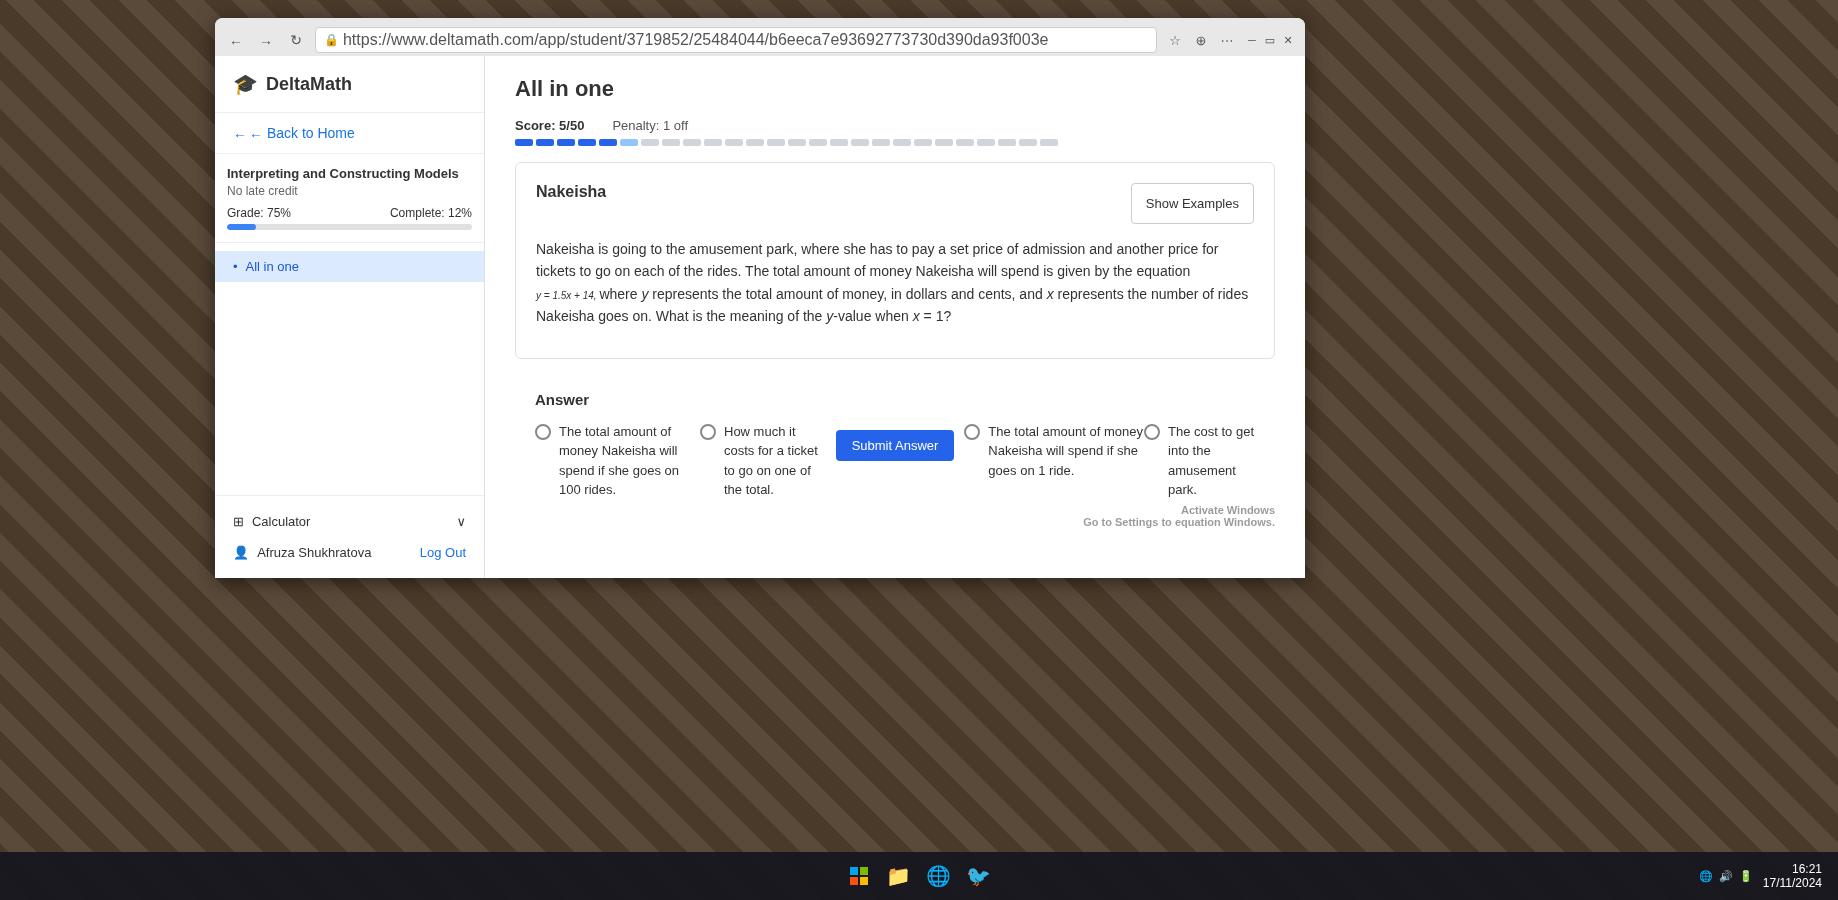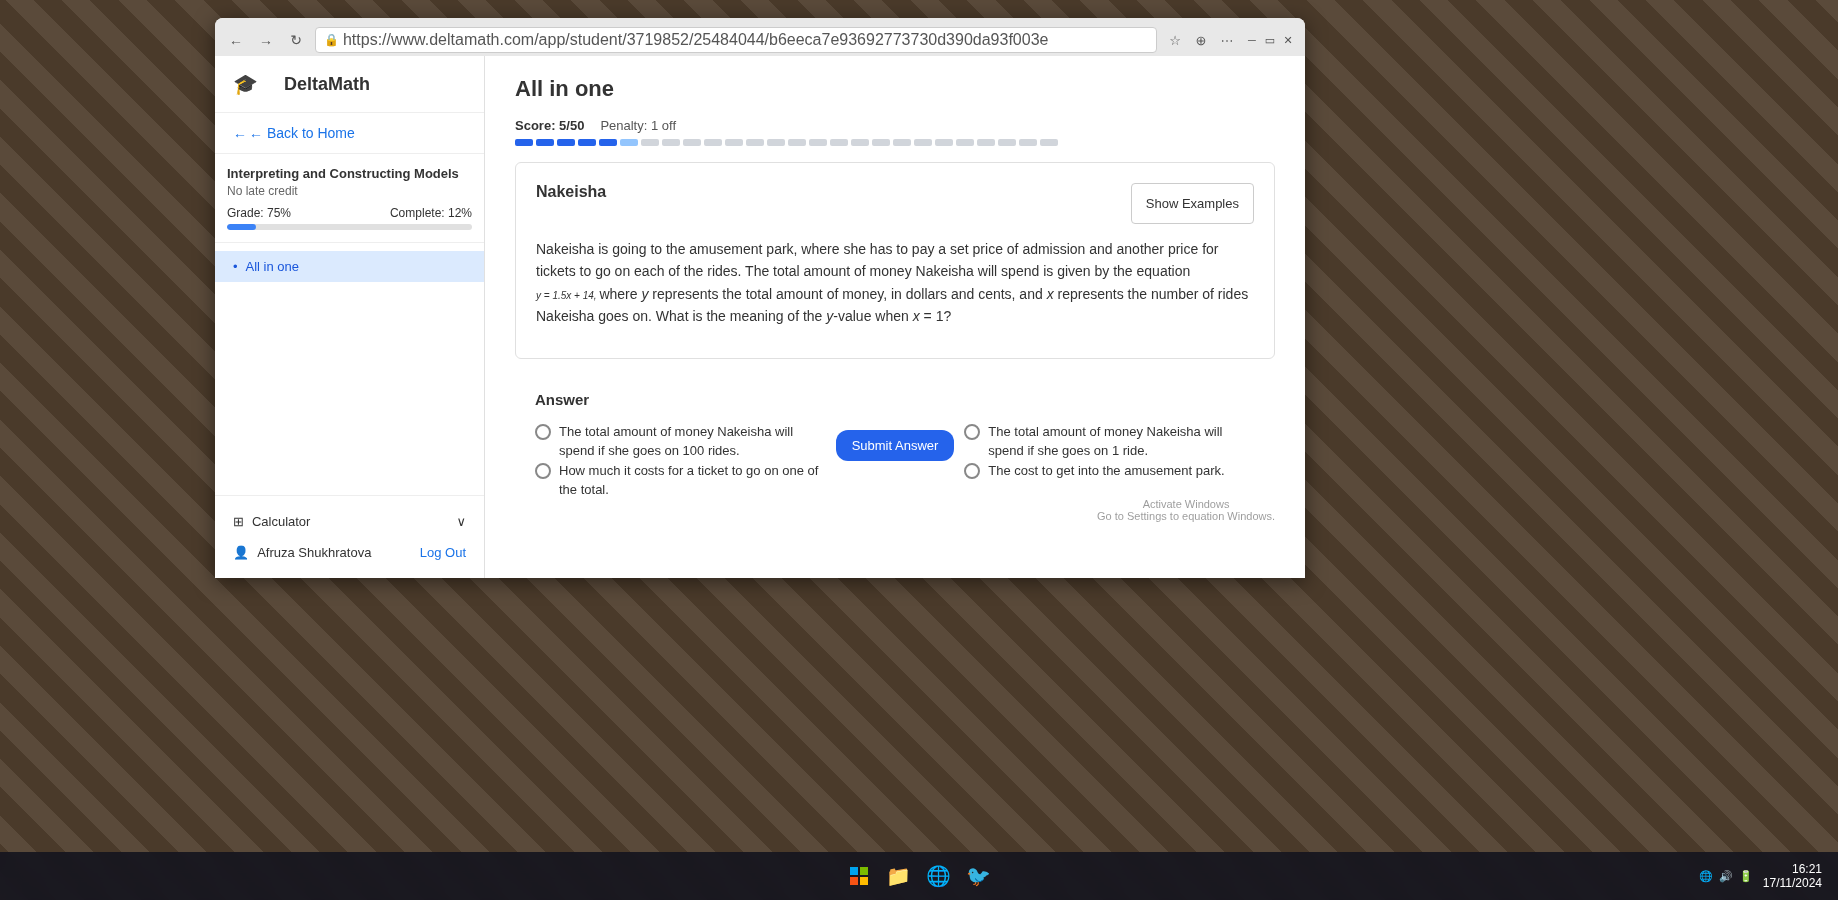--- a/index.html
+++ b/index.html
@@ -138,21 +138,20 @@
     }
 
     .logo-icon {
       font-size: 20px;
     }
 
     .logo-text {
       font-size: 18px;
       font-weight: bold;
       color: #333;
-      margin-left: 18px;
     }
 
     .sidebar-back {
       padding: 12px 18px;
       display: flex;
       align-items: center;
       gap: 6px;
       color: #1a73e8;
       font-size: 14px;
       cursor: pointer;
@@ -289,21 +288,21 @@
     }
 
     
     .score-section {
       margin-bottom: 16px;
     }
 
     .score-row {
       display: flex;
       align-items: center;
-      gap: 16px;
+      gap: 28px;
       margin-bottom: 6px;
     }
 
     .score-text {
       font-size: 13px;
       font-weight: bold;
       color: #333;
     }
 
     .penalty-text {
@@ -396,54 +395,55 @@
     .option-text {
       font-size: 13px;
       color: #333;
       line-height: 1.5;
     }
 
     .submit-answer-btn {
       background: #2563eb;
       color: white;
       border: none;
-      border-radius: 12px;
+      border-radius: 4px;
       padding: 8px 16px;
       font-size: 13px;
       cursor: pointer;
       white-space: nowrap;
       align-self: center;
     }
 
     .answer-options-grid {
       display: grid;
       grid-template-columns: 1fr auto 1fr;
       gap: 10px;
       align-items: start;
     }
 
     .options-left, .options-right {
       display: flex;
-      flex-direction: column;
+      flex-direction: row;
     }
 
     .submit-col {
       display: flex;
       align-items: center;
       justify-content: center;
       padding-top: 8px;
     }
 
     .activate-windows {
       position: absolute;
-      bottom: 56px;
+      bottom: 50px;
       right: 30px;
       font-size: 11px;
       color: rgba(0,0,0,0.4);
-      text-align: center;
+      text-align: right;
+      font-weight: bold;
     }
 
     
     .taskbar {
       position: absolute;
       bottom: 0;
       left: 0;
       right: 0;
       height: 48px;
       background: rgba(20,20,30,0.9);

